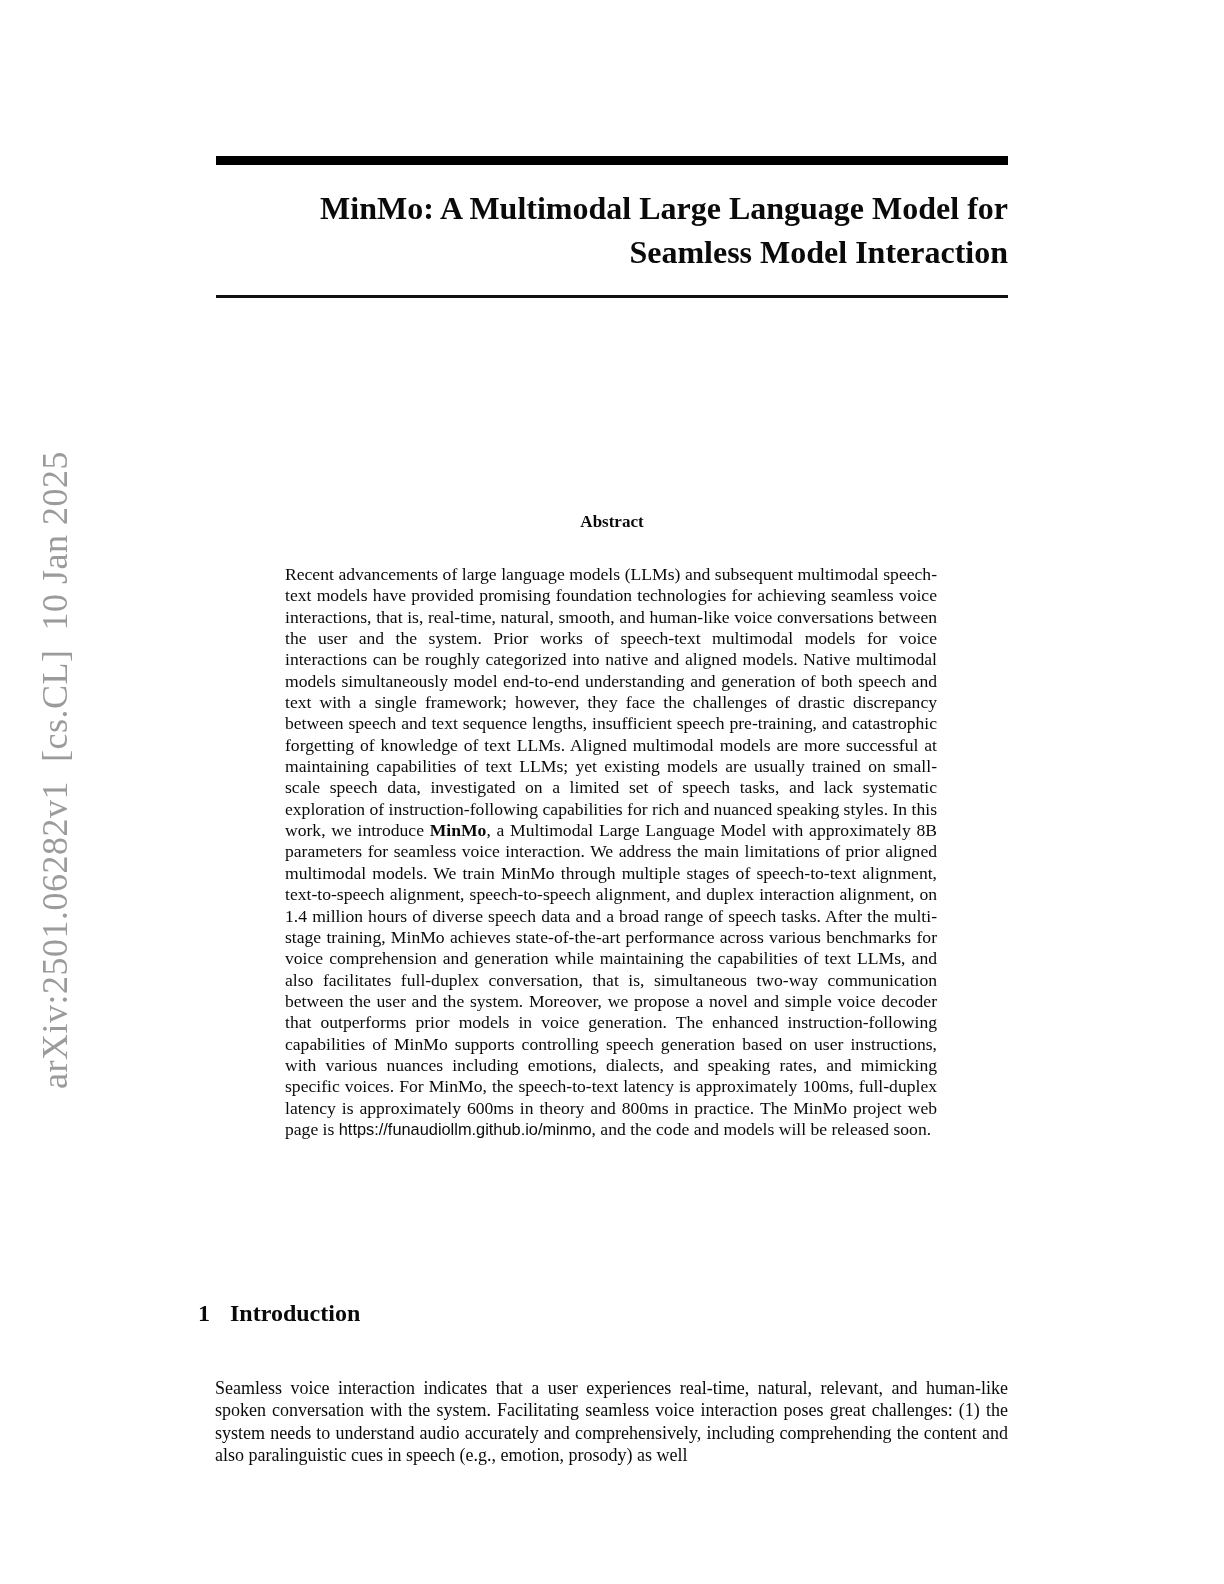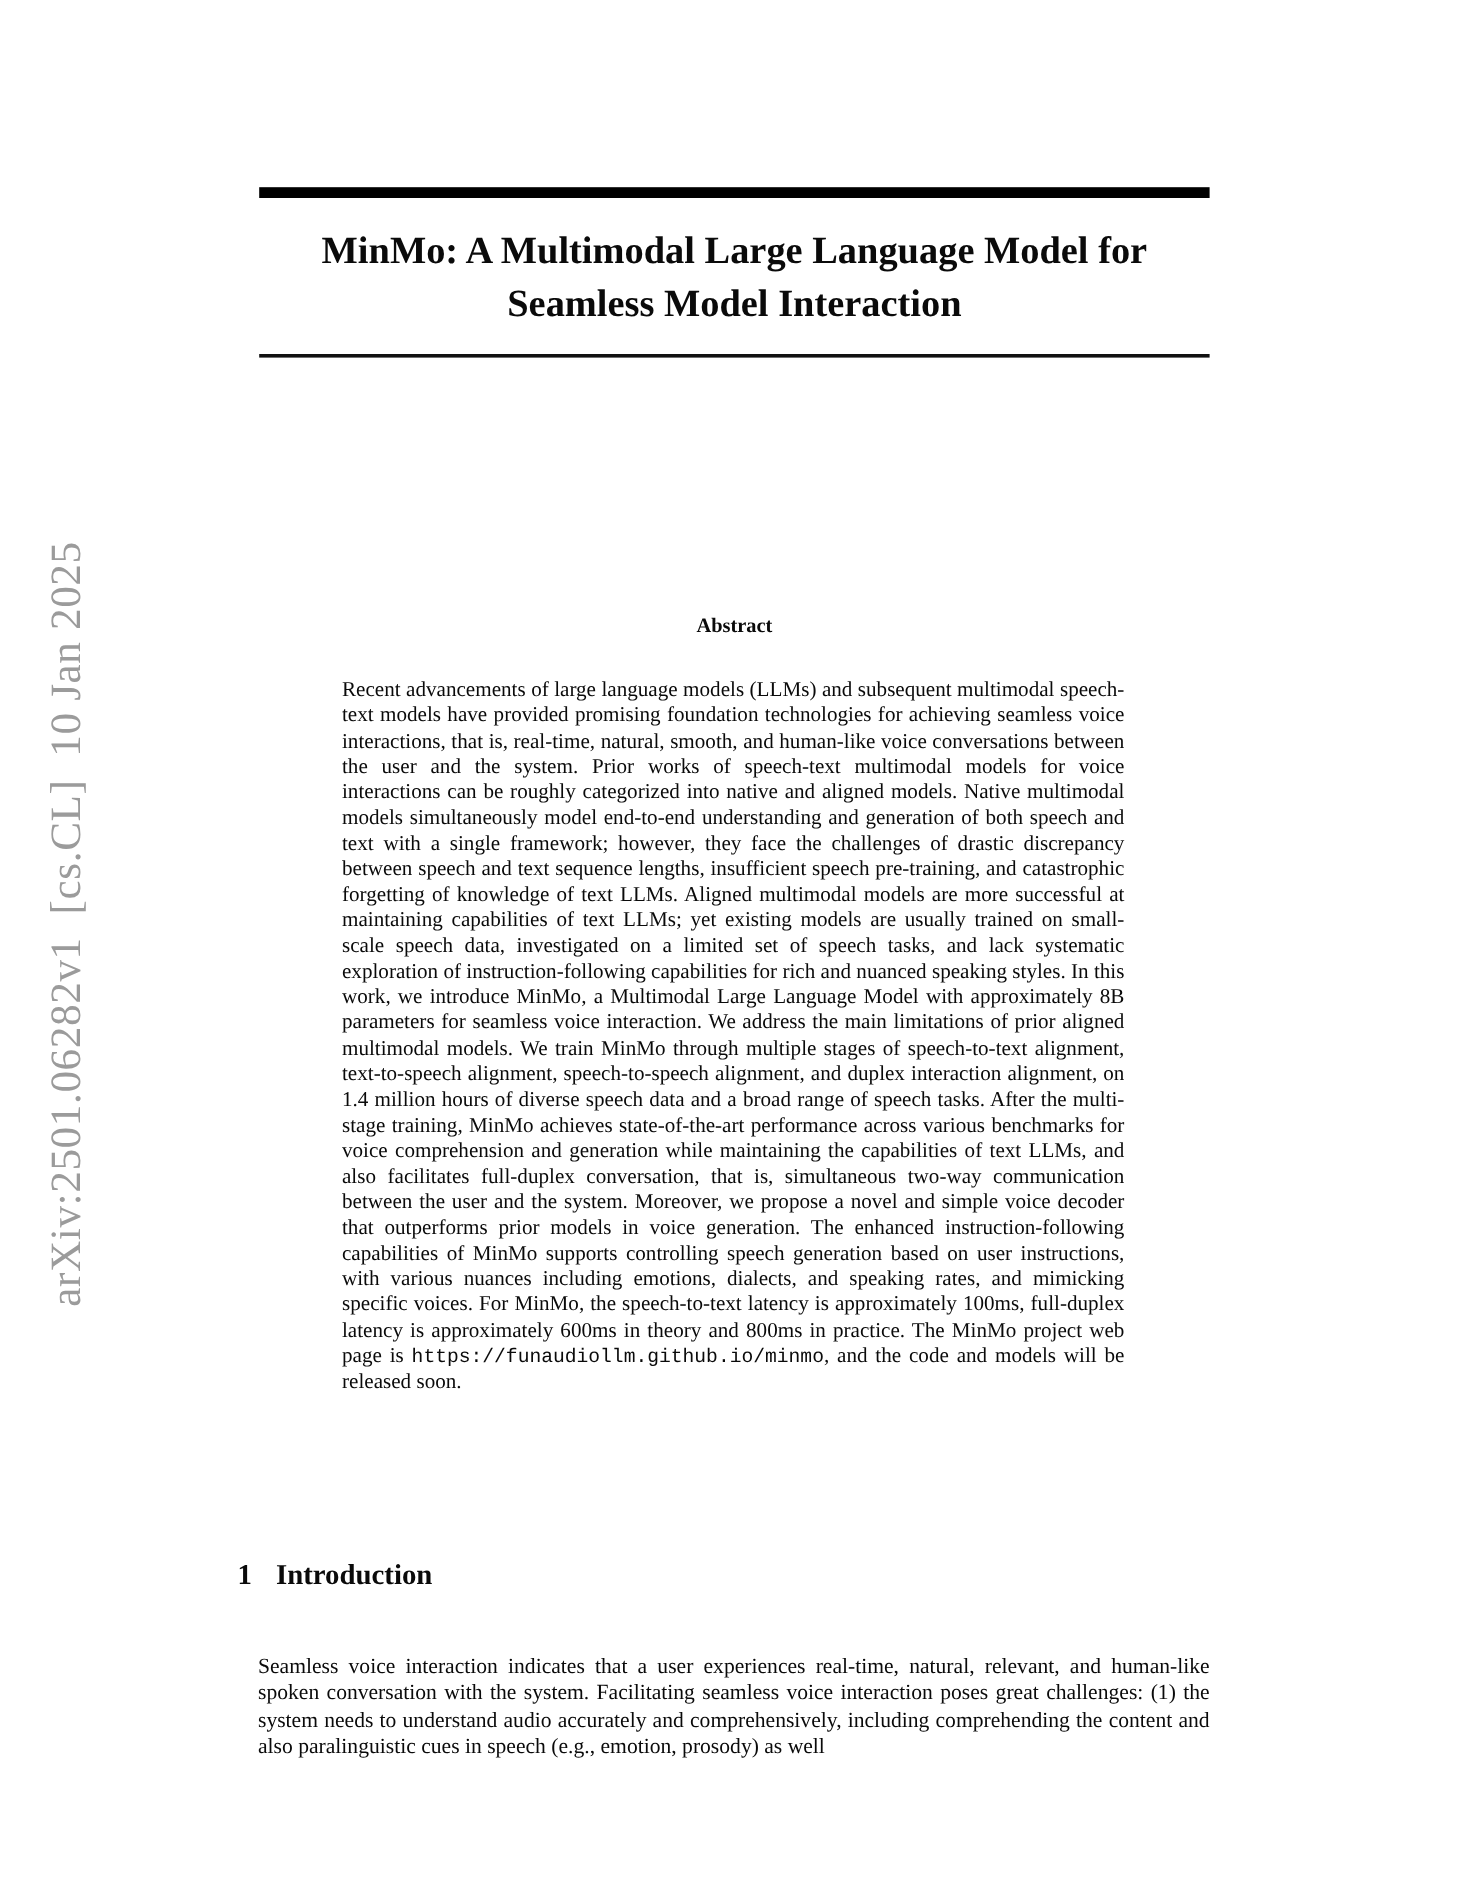--- a/index.html
+++ b/index.html
@@ -41,21 +41,21 @@
     width: 792px;
     height: 3px;
     background: #111111;
   }
 
   .paper-title {
     position: absolute;
     left: 216px;
     top: 186px;
     width: 792px;
-    text-align: center;
+    text-align: right;
     font-weight: bold;
     font-size: 32px;
     line-height: 44px;
   }
 
   .author-block {
     position: absolute;
     left: 216px;
     top: 344px;
     width: 792px;
@@ -102,22 +102,22 @@
     left: 215px;
     top: 1355px;
     width: 793px;
     font-size: 18px;
     line-height: 22.3px;
     text-align: justify;
     margin-top: 22px;
   }
 
   .it { }
-  .bd { font-weight: normal; }
-  .tt { font-family: Liberation Mono, monospace; font-size: 0.93em; }
+  .bd { font-weight: bold; }
+  .tt { font-family: Liberation Sans, sans-serif; font-size: 0.93em; }
 </style>
 </head>
 <body>
 
 <div class="page">
 
   <div class="arxiv-stamp">arXiv:2501.06282v1  [cs.CL]  10 Jan 2025</div>
 
   <div class="rule-thick"></div>
 

